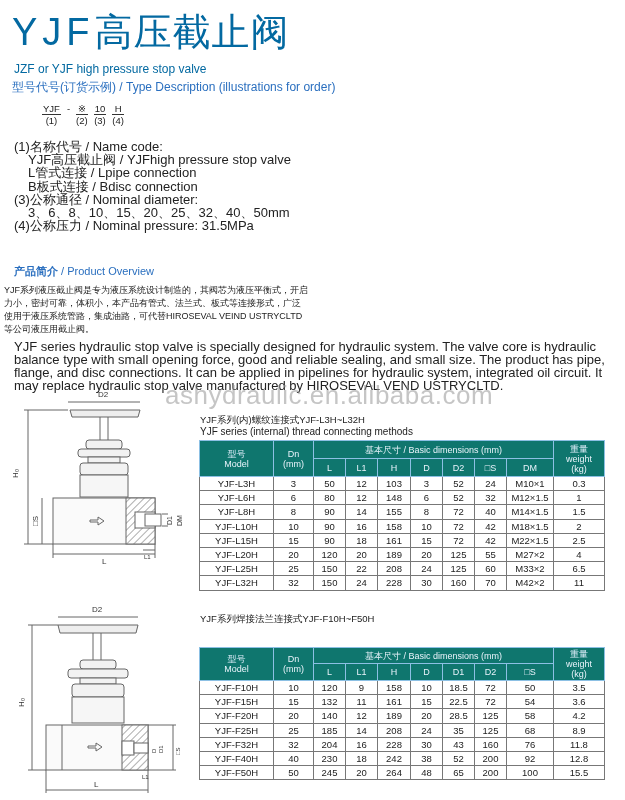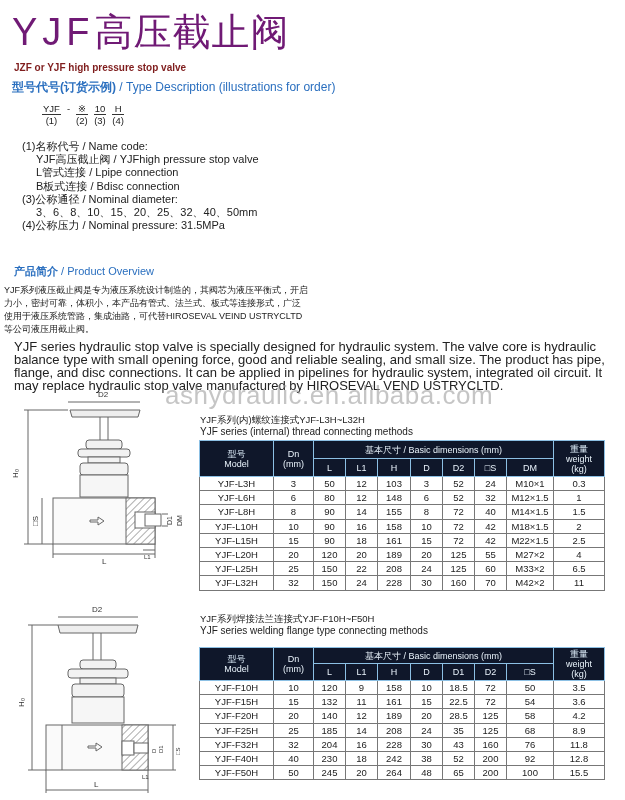--- a/index.html
+++ b/index.html
@@ -1,46 +1,46 @@
 <!DOCTYPE html>
 <html><head>
 <meta charset="utf-8">
 <style>
   * { box-sizing: border-box; margin: 0; padding: 0; }
   html, body { width: 625px; height: 800px; background: #ffffff; overflow: hidden; }
   body { position: relative; font-family: "Liberation Sans", "DejaVu Sans", sans-serif; color: #222; }
 
-  .title { position: absolute; left: 12px; top: 12px; font-size: 38px; line-height: 40px; font-weight: normal; letter-spacing: 1px; color: #701a75; font-family: "DejaVu Sans", sans-serif; }
+  .title { position: absolute; left: 12px; top: 12px; font-size: 38px; line-height: 40px; font-weight: normal; letter-spacing: 1px; color: #0369a1; font-family: "DejaVu Sans", sans-serif; }
   .title .latin { font-family: "Liberation Sans", sans-serif; letter-spacing: 5px; }
-  .subtitle { position: absolute; left: 14px; top: 62px; font-size: 10px; color: #7f1d1d; font-weight: bold; }
+  .subtitle { position: absolute; left: 14px; top: 62px; font-size: 12px; color: #0369a1; }
   .blue-head { position: absolute; left: 12px; top: 79px; font-size: 12px; color: #2a6fbf; }
-  .blue-head .cn { font-weight: bold; }
+  .blue-head .cn { font-weight: normal; }
 
   .code-line { position: absolute; left: 42px; top: 103px; font-size: 9.5px; color: #222; display: flex; gap: 6px; }
   .code-cell { text-align: center; }
   .code-cell .top { border-bottom: 1px solid #333; padding: 0 1px; display: block; }
   .code-cell .bot { display: block; }
   .code-sep { padding-top: 0; }
 
-  .desc-block { position: absolute; left: 22px; top: 140px; font-size: 11px; line-height: 13.2px; color: #222; }
+  .desc-block { position: absolute; left: 14px; top: 140px; font-size: 13px; line-height: 13.2px; color: #222; }
   .desc-block .ind { padding-left: 14px; }
 
   .overview-head { position: absolute; left: 14px; top: 264px; font-size: 11px; color: #2a6fbf; }
   .overview-head .cn { font-weight: bold; }
 
   .para-cn { position: absolute; left: 4px; top: 284px; width: 305px; font-size: 9px; line-height: 13px; color: #222; }
   .para-en { position: absolute; left: 14px; top: 340px; width: 600px; font-size: 13px; line-height: 13px; color: #222; }
 
   .watermark { position: absolute; left: 165px; top: 380px; font-size: 26px; color: rgba(150,150,150,0.55); letter-spacing: 0.5px; }
 
   .sec-title { position: absolute; left: 200px; font-size: 9.5px; line-height: 12px; color: #222; }
   .sec-title .l2 { font-size: 10px; }
 
   table.spec { position: absolute; left: 199px; border-collapse: collapse; font-size: 9.5px; }
-  table.spec th { background: #0f172a; color: #e9f3fb; font-weight: normal; border: 1px solid #8cc0e4; text-align: center; font-size: 9px; line-height: 10px; }
+  table.spec th { background: #0f766e; color: #e9f3fb; font-weight: normal; border: 1px solid #8cc0e4; text-align: center; font-size: 9px; line-height: 10px; }
   table.spec td { border: 1px solid #777; text-align: center; height: 14.2px; color: #222; background: #fff; }
   table.spec th .cn { color: #dcebf8; }
 
   .drawing { position: absolute; left: 0; }
 </style>
 </head>
 <body>
 
 <div class="title"><span class="latin">YJF</span><span>高压截止阀</span></div>
 <div class="subtitle">JZF or YJF high pressure stop valve</div>
@@ -319,21 +319,20 @@
     <text x="94" y="192">L</text>
     <text x="142" y="184" font-size="6">L1</text>
     <text x="156" y="158" font-size="6" transform="rotate(-90 156 158)">D</text>
     <text x="163" y="158" font-size="6" transform="rotate(-90 163 158)">D1</text>
     <text x="180" y="160" font-size="6" transform="rotate(-90 180 160)">□S</text>
   </g>
 </svg>
 
 <div class="sec-title" style="top:613px">
   <div>YJF系列焊接法兰连接式YJF-F10H~F50H</div>
-  <div class="l2">YJF series welding flange type connecting methods</div>
 </div>
 <table class="spec" style="top:647px">
   <colgroup>
       <col style="width:74px">
       <col style="width:40px">
       <col style="width:32px">
       <col style="width:32px">
       <col style="width:33px">
       <col style="width:32px">
       <col style="width:32px">

